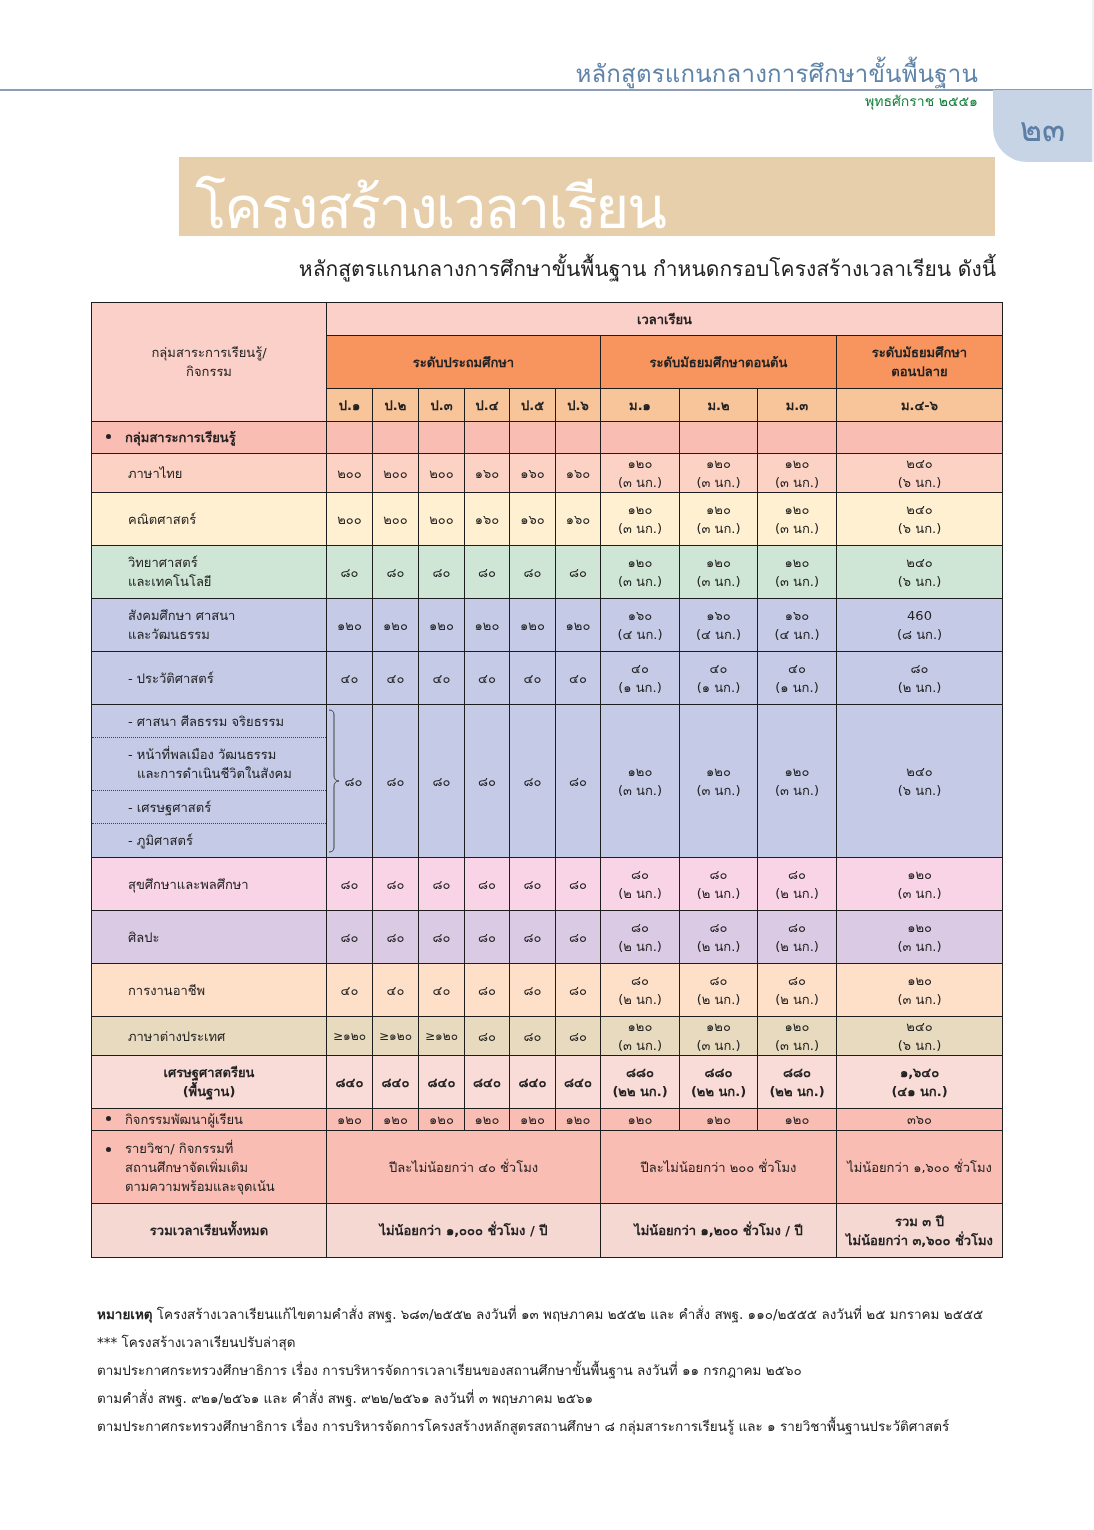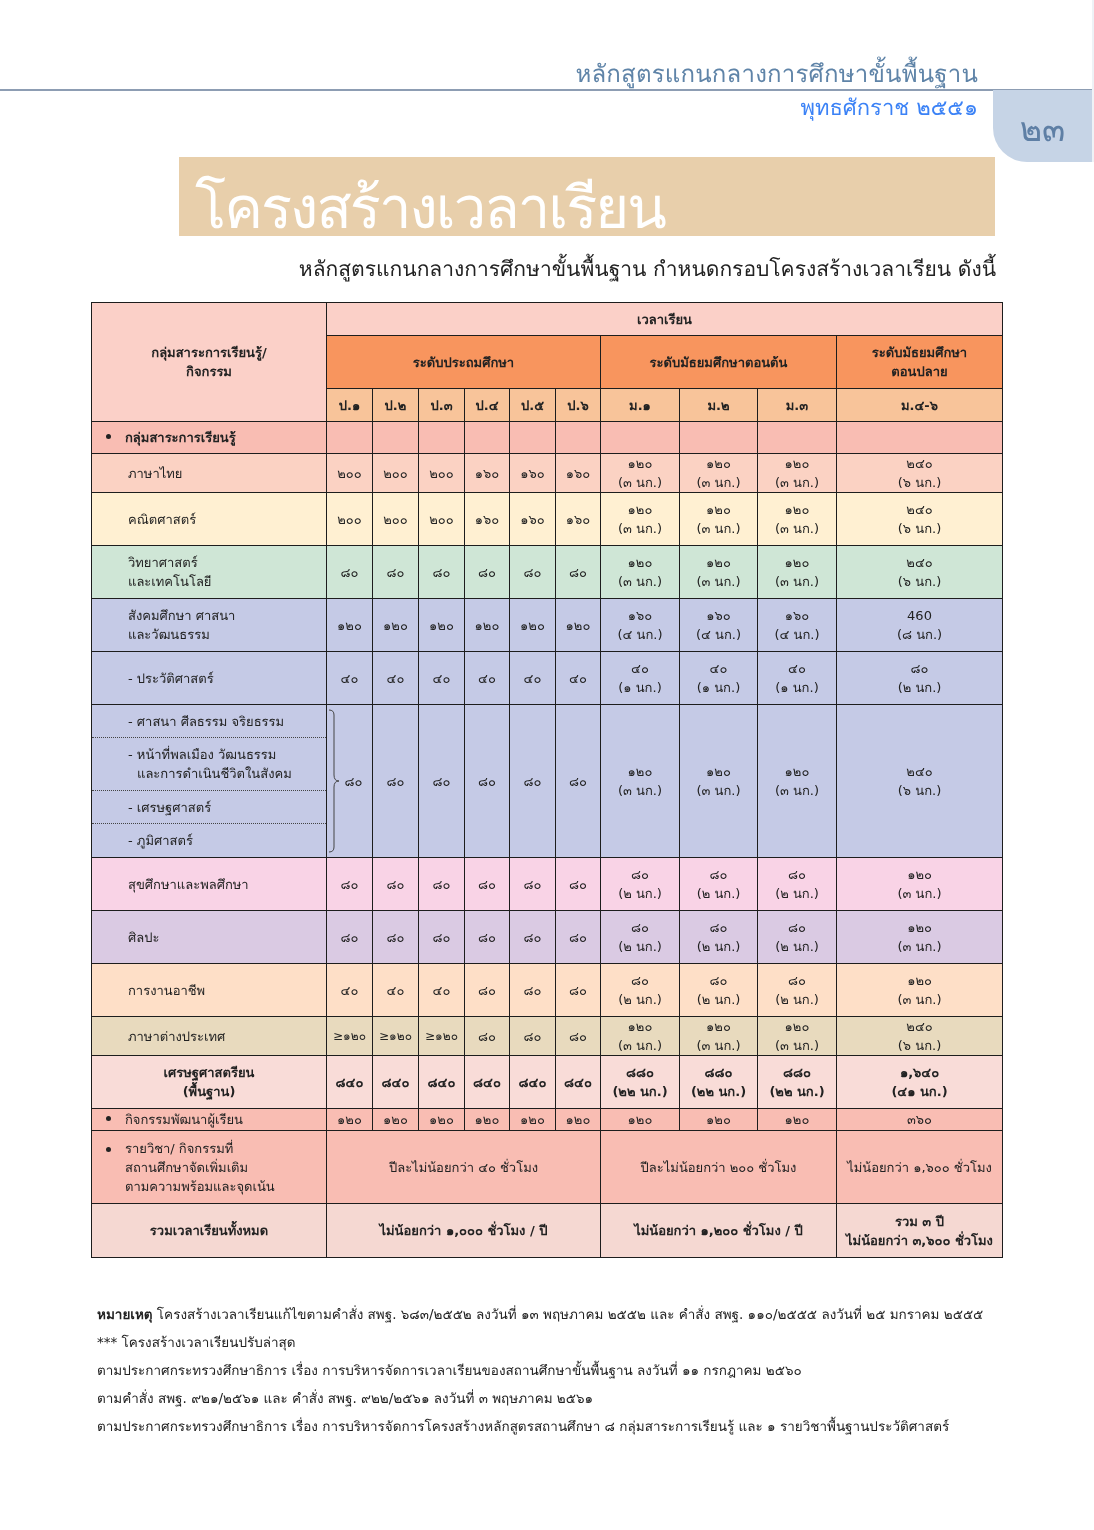--- a/index.html
+++ b/index.html
@@ -1,21 +1,21 @@
 <!DOCTYPE html>
 <html><head>
 <meta charset="utf-8">
 <style>
   * { box-sizing: border-box; margin: 0; padding: 0; }
   html, body { width: 1094px; height: 1530px; background: #ffffff; overflow: hidden; }
   body { position: relative; font-family: "DejaVu Sans", "Liberation Sans", sans-serif; color: #222; }
 
   .hdr-title { position: absolute; right: 116px; top: 54px; font-size: 24px; color: #5f84a8; white-space: nowrap; letter-spacing: 0.2px; }
   .hdr-line { position: absolute; left: 0; top: 89px; width: 1092px; height: 2px; background: #8d9db3; }
-  .hdr-sub { position: absolute; right: 116px; top: 90px; font-size: 22px; color: #3b82f6; white-space: nowrap; }
+  .hdr-sub { position: absolute; right: 116px; top: 90px; font-size: 14px; color: #15803d; white-space: nowrap; }
   .page-tab { position: absolute; left: 993px; top: 90px; width: 99px; height: 72px; background: #c6d4e6; border-bottom-left-radius: 34px; }
   .page-num { position: absolute; left: 0; right: 0; top: 12px; text-align: center; font-size: 34px; color: #5e7fa5; }
   .right-edge { position: absolute; left: 1092px; top: 0; width: 2px; height: 162px; background: #eef2f6; }
 
   .banner { position: absolute; left: 179px; top: 157px; width: 816px; height: 79px; background: #e8cfab; }
   .banner-text { position: absolute; left: 16px; top: 4px; font-size: 58px; color: #ffffff; font-family: "DejaVu Sans", sans-serif; letter-spacing: -2px; font-weight: 300; white-space: nowrap; }
 
   .intro { position: absolute; right: 98px; top: 252px; font-size: 21px; color: #222; white-space: nowrap; }
 
   .tbl { position: absolute; left: 91px; top: 302px; width: 911px; border-collapse: collapse; table-layout: fixed; font-size: 13px; }
@@ -80,21 +80,21 @@
       <col style="width:46px">
       <col style="width:45px">
     <col style="width:79px">
       <col style="width:78px">
       <col style="width:79px">
     <col style="width:166px">
   </colgroup>
 
   <tbody>
       <tr style="height:33px">
-    <td class="c-head" rowspan="3" style="font-weight:bold;">
+    <td class="c-head" rowspan="3" style="font-weight:normal;">
       <div>กลุ่มสาระการเรียนรู้/</div>
       <div>กิจกรรม</div>
     </td>
     <td class="c-head bold" colspan="10">เวลาเรียน</td>
   </tr>
   <tr style="height:53px">
     <td class="c-level bold" colspan="6">ระดับประถมศึกษา</td>
     <td class="c-level bold" colspan="3">ระดับมัธยมศึกษาตอนต้น</td>
     <td class="c-level bold">
       <div>ระดับมัธยมศึกษา</div>

